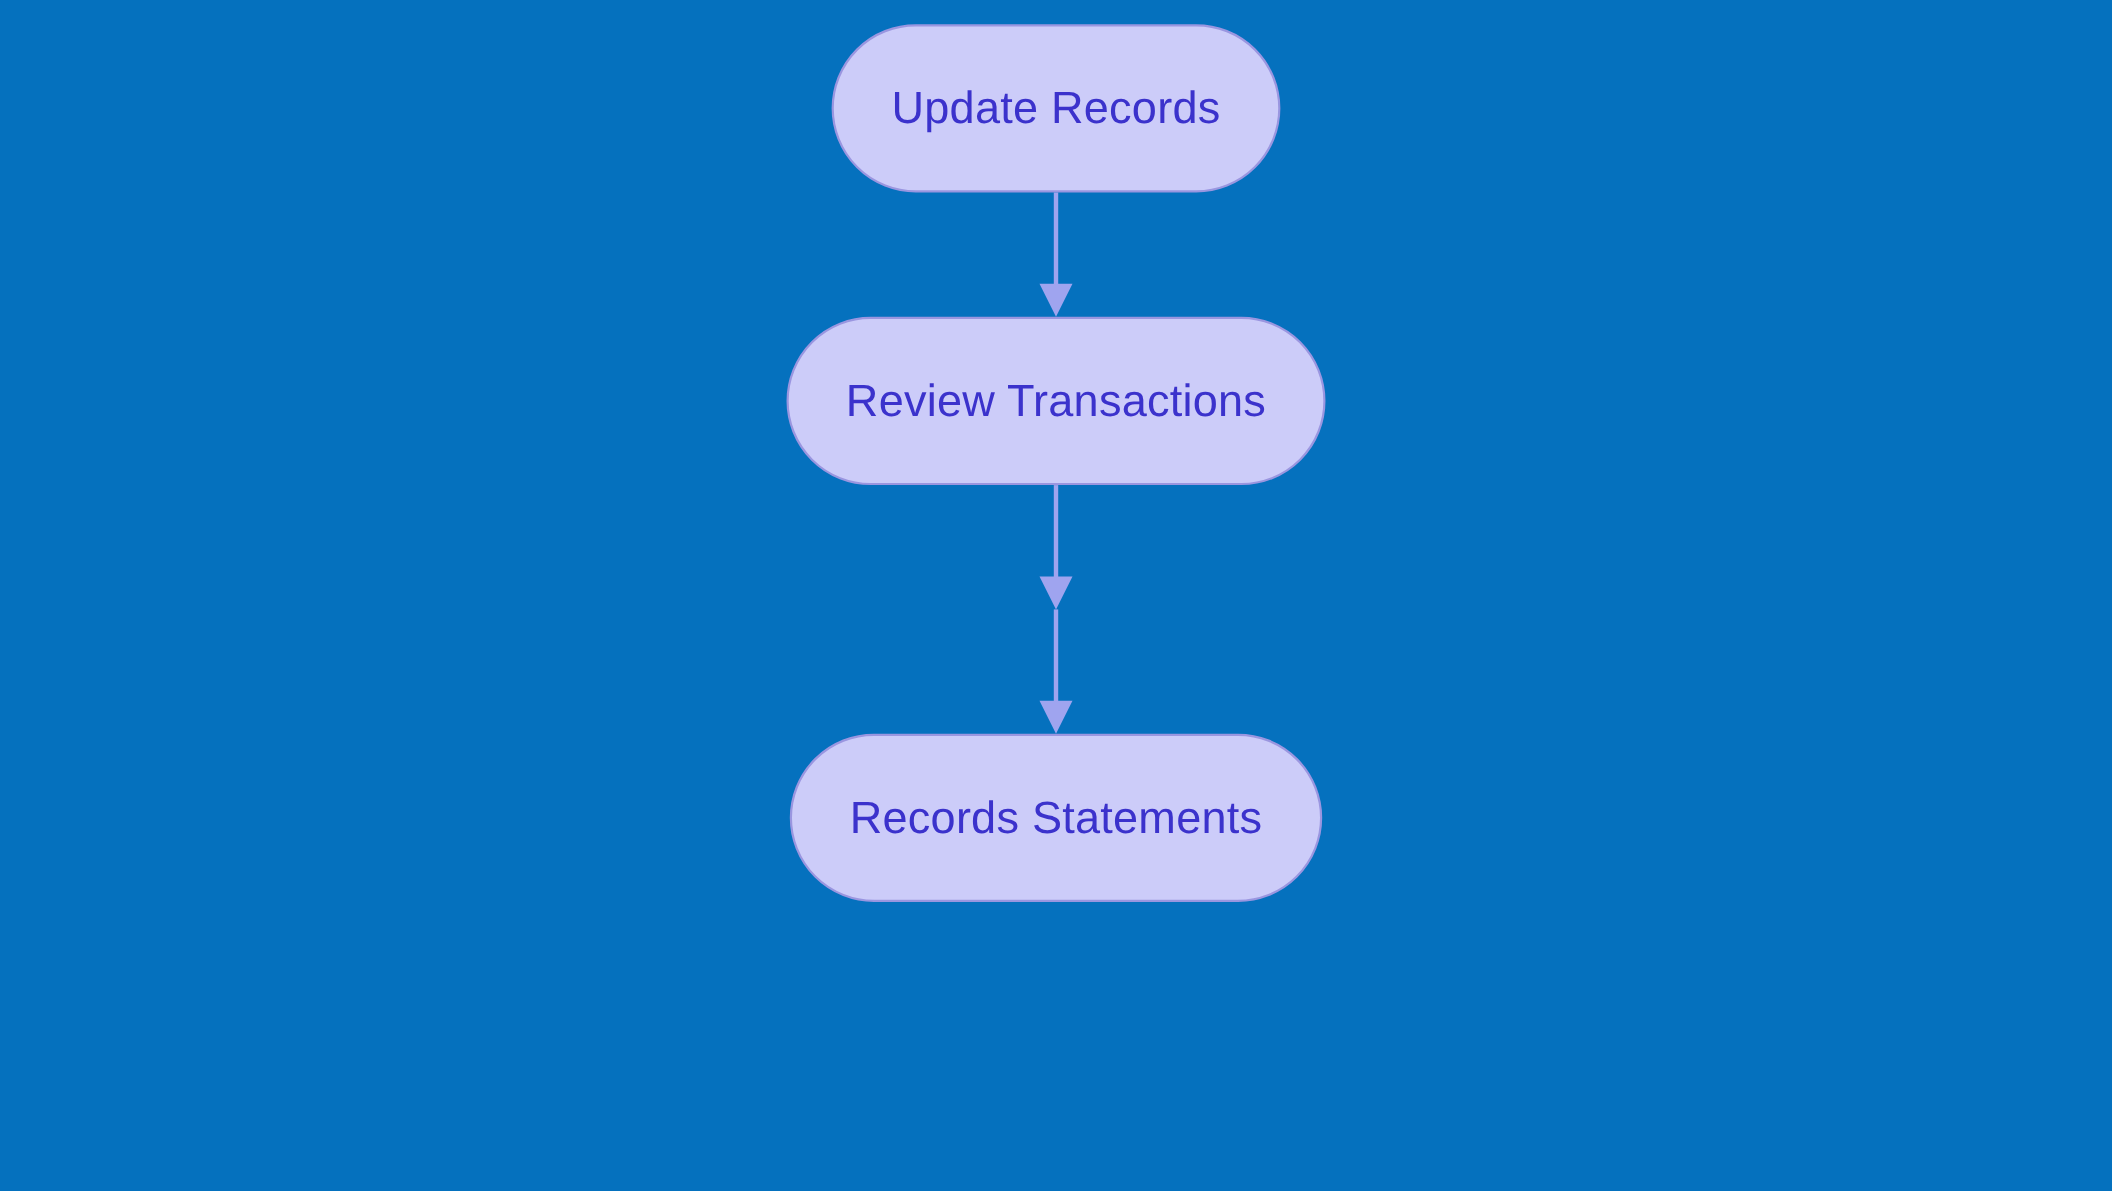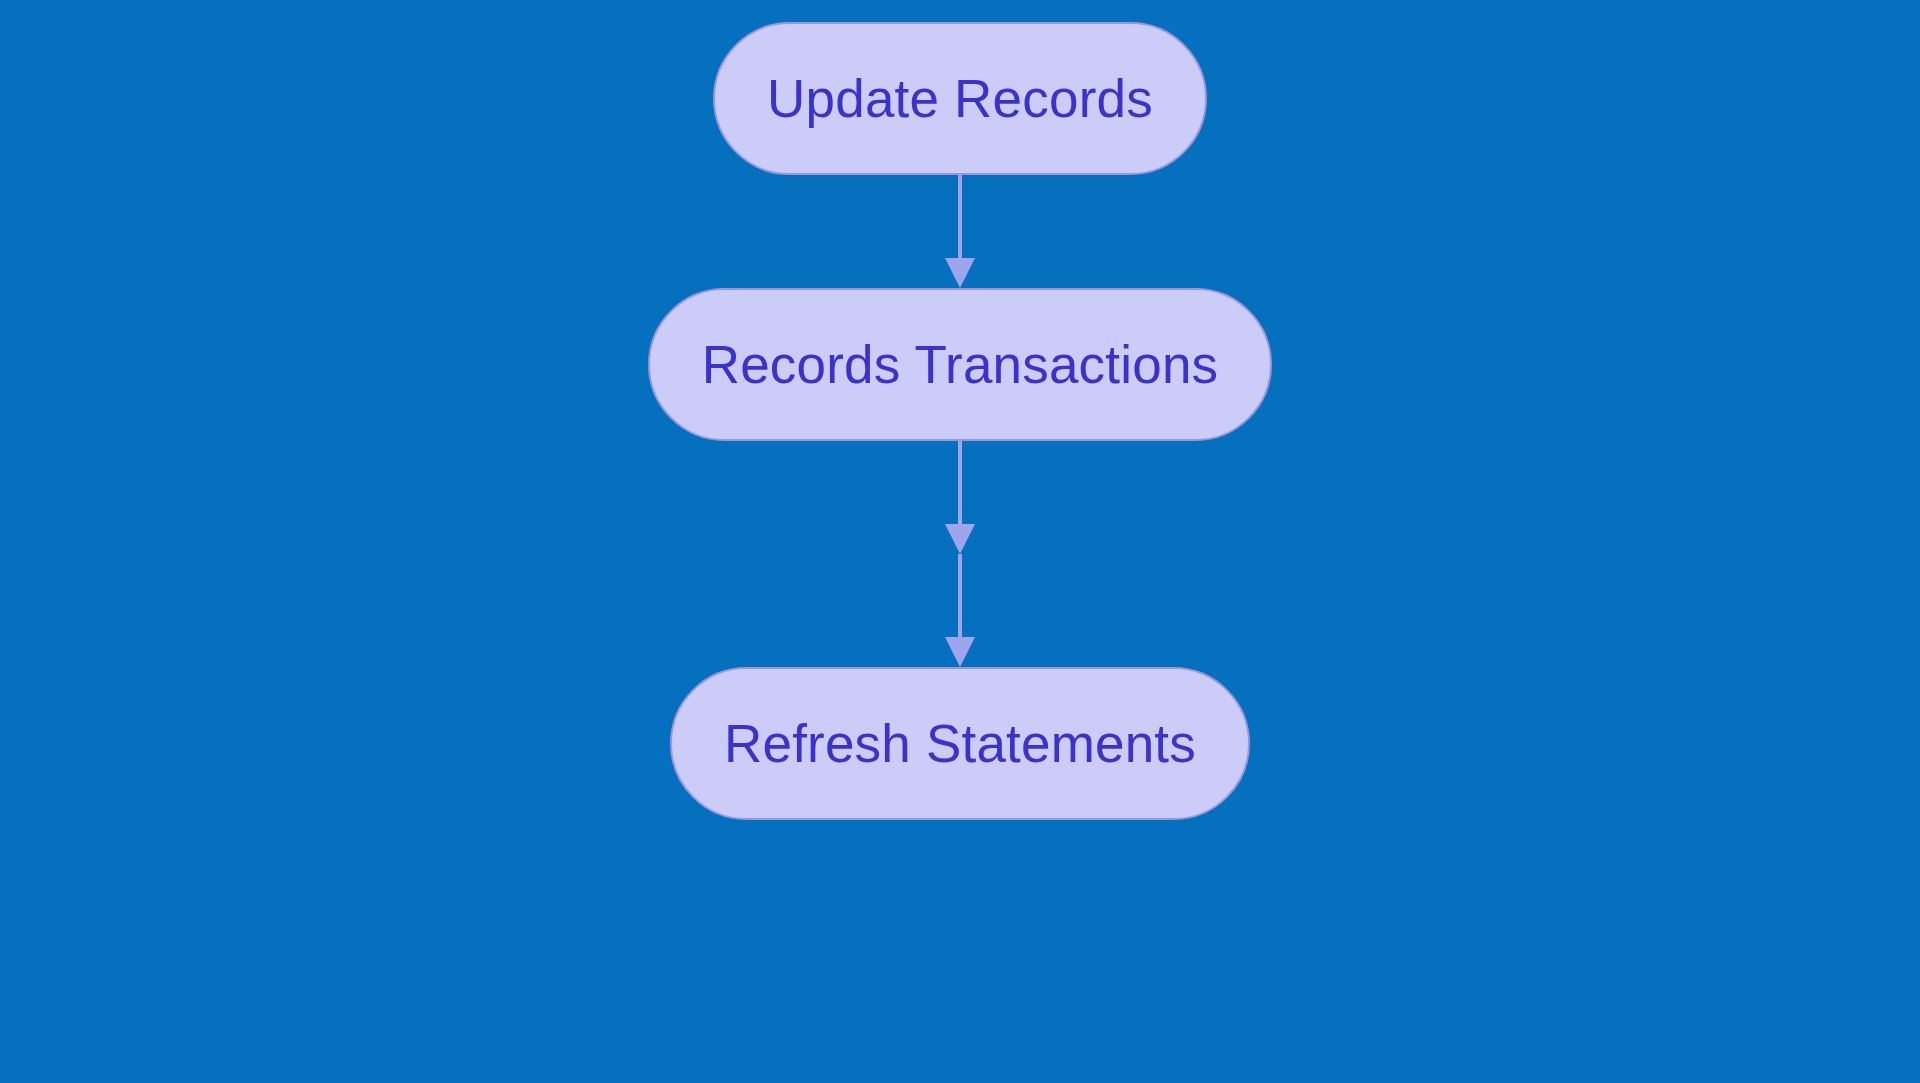--- a/index.html
+++ b/index.html
@@ -45,21 +45,21 @@
     display: flex;
     align-items: center;
     justify-content: center;
     padding: 0 52px;
     flex: 0 0 auto;
   }
 
   .node-label {
     color: #3b32cc;
     font-family: "Liberation Sans", sans-serif;
-    font-size: 53px;
+    font-size: 41px;
     font-weight: 400;
     line-height: 1;
     white-space: nowrap;
     letter-spacing: 0.2px;
   }
 
   
   .connector {
     position: relative;
     width: 40px;
@@ -98,32 +98,32 @@
     <div class="node">
       <span class="node-label">Update Records</span>
     </div>
 
     <div class="connector gap-1">
       <div class="connector-line"></div>
       <div class="connector-head"></div>
     </div>
 
     <div class="node">
-      <span class="node-label">Records Transactions</span>
+      <span class="node-label">Review Transactions</span>
     </div>
 
     <div class="connector gap-2">
       <div class="connector-line"></div>
       <div class="connector-head"></div>
     </div>
 
 
     <div class="connector gap-3">
       <div class="connector-line"></div>
       <div class="connector-head"></div>
     </div>
 
     <div class="node">
-      <span class="node-label">Refresh Statements</span>
+      <span class="node-label">Records Statements</span>
     </div>
 
   </div>
 </div>
 
 </body></html>

